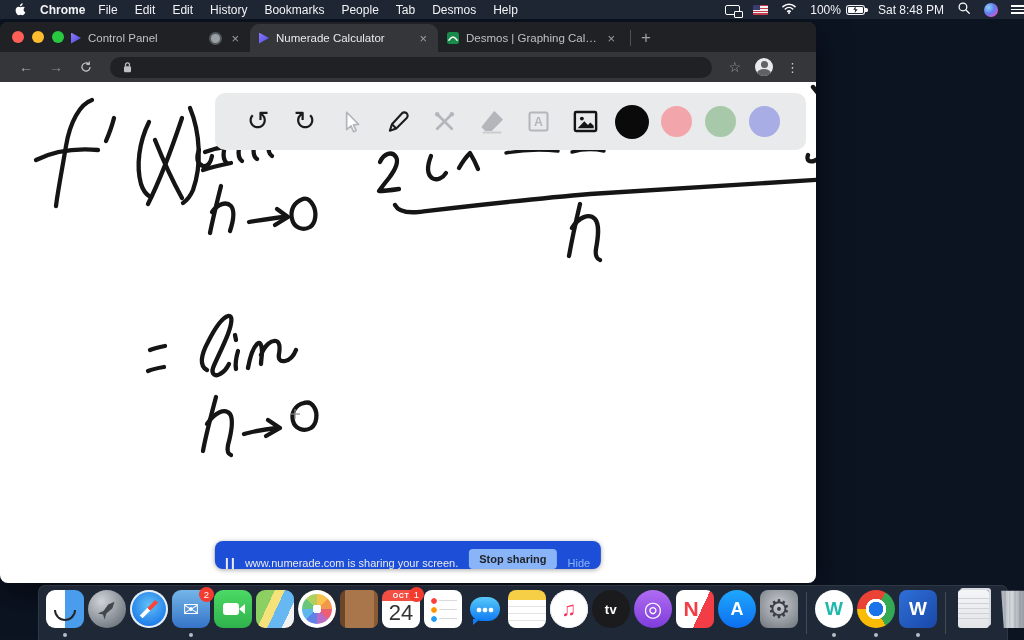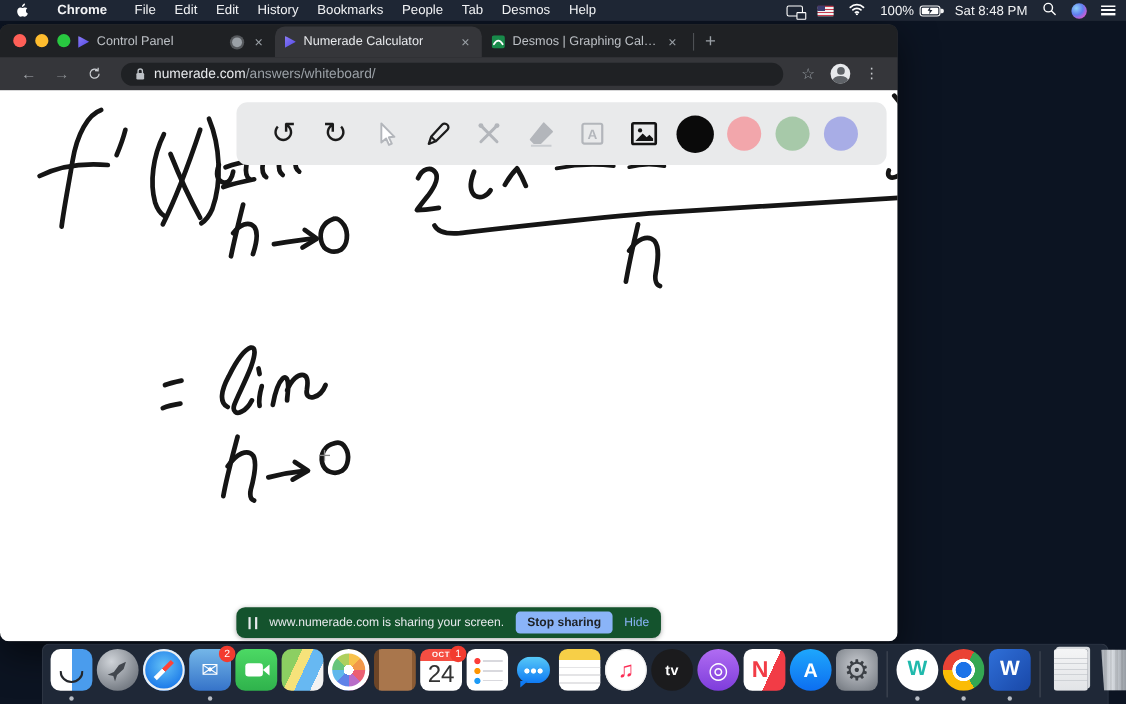--- a/index.html
+++ b/index.html
@@ -2,25 +2,25 @@
 <html><head>
 <meta charset="utf-8">
 <style>
   html,body{margin:0;padding:0;background:#000;}
   *{box-sizing:border-box;font-family:"Liberation Sans","DejaVu Sans",sans-serif;}
   .screen{position:relative;width:1024px;height:640px;background:#0c1422;overflow:hidden;}
 
   
   .menubar{position:absolute;top:0;left:0;width:100%;height:19px;background:#1e2634;
     display:flex;align-items:center;color:#f2f3f5;font-size:12px;z-index:50;}
-  .menubar .left{display:flex;gap:25px;padding-left:14px;}
+  .menubar .left{display:flex;align-items:center;gap:13px;padding-left:14px;}
   .menubar .apple svg{display:block;}
   .menu-item{white-space:nowrap;}
   .menu-item.app{font-weight:700;}
-  .menubar .right{margin-left:auto;display:flex;align-items:center;gap:13px;padding-right:10px;}
+  .menubar .right{margin-left:auto;display:flex;align-items:center;gap:13px;}
   .mirror{width:15px;height:10px;border:1.5px solid #fff;border-radius:2px;position:relative;display:inline-block;}
   .mirror::after{content:"";position:absolute;width:7px;height:5px;background:#1e2634;border:1.5px solid #fff;right:-4px;bottom:-4px;border-radius:1px;}
   .flag{width:15px;height:10px;display:inline-block;border-radius:1px;
     background-image:linear-gradient(#3c3b6e,#3c3b6e),repeating-linear-gradient(180deg,#c43b4e 0 1.4px,#f2f2f2 1.4px 2.8px);
     background-size:7px 5px,100% 100%;background-repeat:no-repeat;}
   .battwrap{display:flex;align-items:center;gap:5px;}
   .batt{width:19px;height:10px;border:1px solid rgba(255,255,255,.95);border-radius:3px;position:relative;background:#fff;background-clip:content-box;padding:1px;}
   .batt::after{content:"";position:absolute;right:-4px;top:2.5px;width:2.5px;height:4px;background:rgba(255,255,255,.95);border-radius:0 1.5px 1.5px 0;}
   .bolt{position:absolute;left:5px;top:0.5px;width:7px;height:7px;background:#1e2634;
     clip-path:polygon(55% 0,18% 55%,45% 55%,40% 100%,82% 45%,52% 45%);}
@@ -67,22 +67,22 @@
   .wbtoolbar{position:absolute;left:215px;top:11px;width:591px;height:57px;background:#e9eaeb;
     border-radius:10px;display:flex;align-items:center;justify-content:space-between;
     padding:0 26px;z-index:5;}
   .tool{width:34px;height:34px;display:flex;align-items:center;justify-content:center;}
   .tool .uglyph{font-size:27px;color:#1b1b1b;line-height:1;}
   .swatch{border-radius:50%;}
   .sw-black{width:34px;height:34px;}
   .sw{width:31px;height:31px;}
 
   
-  .sharebar{position:absolute;left:50%;bottom:3px;transform:translateX(-50%);height:28px;
-    background:#14532d;border-radius:8px;display:flex;align-items:center;gap:11px;
+  .sharebar{position:absolute;left:50%;bottom:14px;transform:translateX(-50%);height:28px;
+    background:#1d4ed8;border-radius:8px;display:flex;align-items:flex-end;gap:11px;
     padding:0 11px;z-index:6;box-shadow:0 1px 5px rgba(0,0,0,.35);}
   .pause{width:8px;height:11px;border-left:2.5px solid #e8eaed;border-right:2.5px solid #e8eaed;}
   .sharemsg{color:#e8eaed;font-size:11px;white-space:nowrap;}
   .stopbtn{background:#8ab4f8;color:#1d2125;font-size:11px;font-weight:600;border:none;
     border-radius:4px;height:20px;padding:0 10px;white-space:nowrap;}
   .hidelink{color:#8ab4f8;font-size:11px;white-space:nowrap;}
 
   
   .dockzone{position:absolute;left:0;bottom:0;width:100%;height:57px;}
   .dockpanel{position:absolute;left:38px;bottom:0;width:970px;height:55px;
@@ -258,21 +258,20 @@
             <path d="M17.6 2.6 17.4 7.4 12.6 7" fill="none" stroke="#c9ccd0" stroke-width="2"></path>
           </svg>
       </span>
       <div class="omnibox">
         <span style="display:flex;">
           <svg width="11" height="13" viewBox="0 0 14 16">
               <rect x="2.5" y="6.5" width="9" height="7.5" rx="1.5" fill="#bdc1c6"></rect>
               <path d="M4.5 6.5V4.5a2.5 2.5 0 0 1 5 0v2" fill="none" stroke="#bdc1c6" stroke-width="1.6"></path>
             </svg>
         </span>
-        <span><span>numerade.com</span><span class="path">/answers/whiteboard/</span></span>
       </div>
       <span class="star">☆</span>
       <span class="avatar"></span>
       <span class="kebab">⋮</span>
     </div>
 
     <div class="canvas">
       <svg class="hand" width="1024" height="501" viewBox="0 82 1024 501">
         <g fill="none" stroke="#151515" stroke-width="4.3" stroke-linecap="round" stroke-linejoin="round">
           <path d="M92 100 C80 104 70 122 66 146 C62 170 58 190 56 206"></path>

